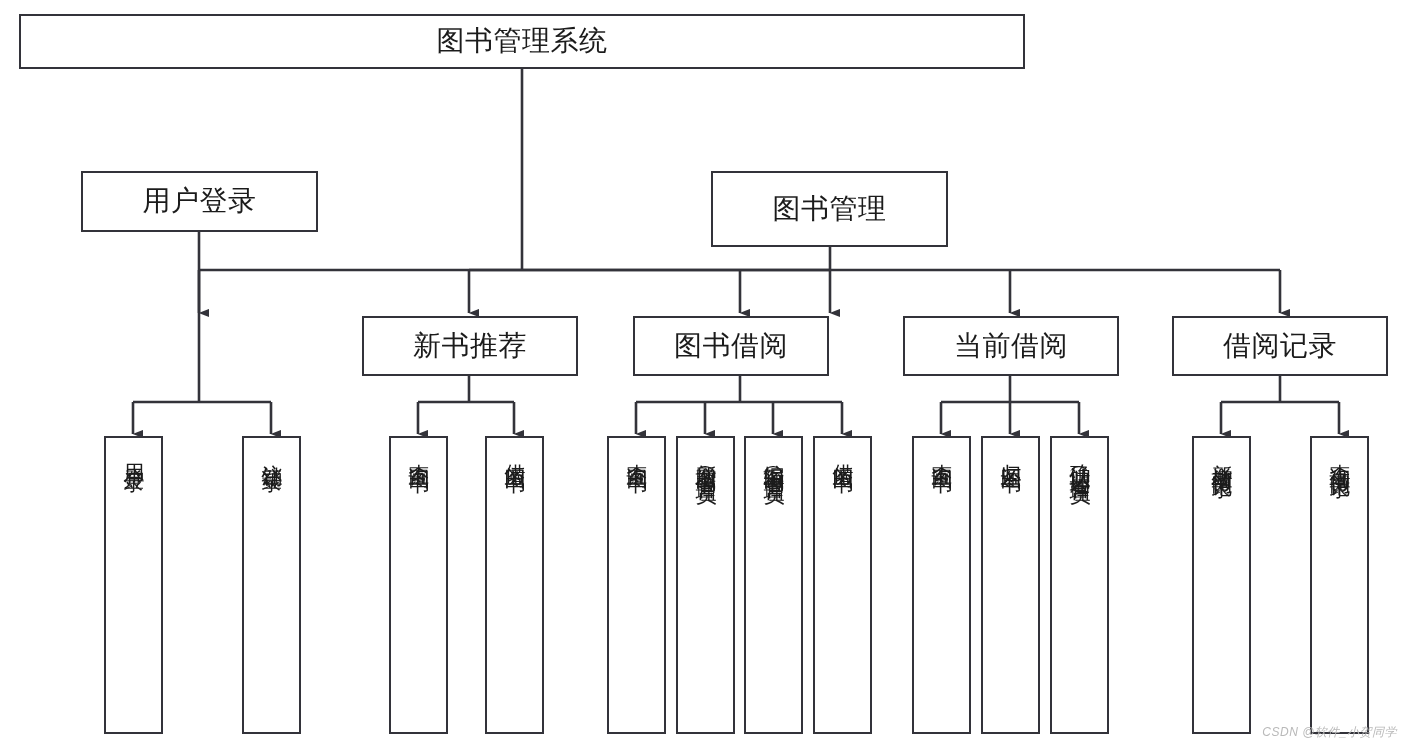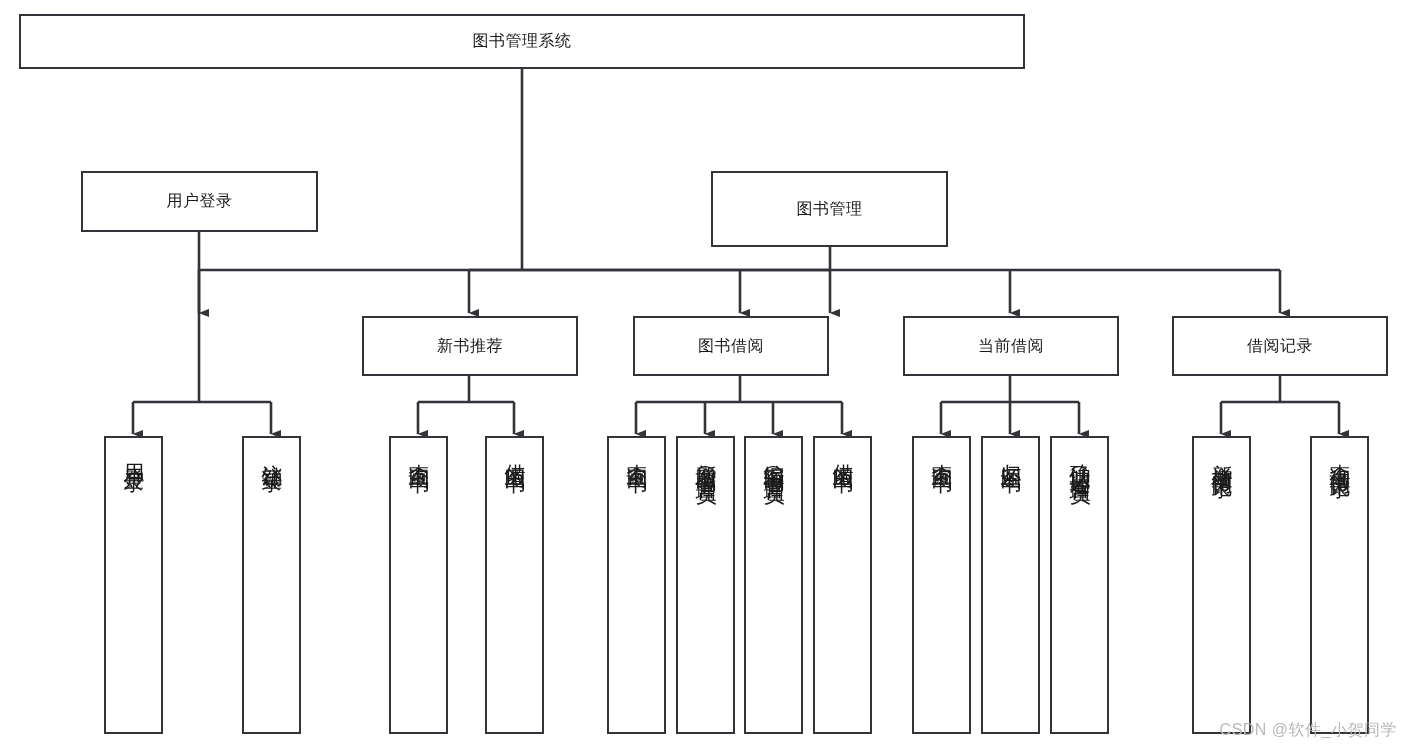--- a/index.html
+++ b/index.html
@@ -31,21 +31,21 @@
     box-sizing: border-box;
     background: #ffffff;
     border: 2px solid #33333a;
     display: flex;
     align-items: center;
     justify-content: center;
     color: #1a1a1a;
     z-index: 2;
   }
   .node .label {
-    font-size: 16px;
+    font-size: 28px;
     line-height: 1.15;
     letter-spacing: 0.5px;
     white-space: nowrap;
     color: #1b1b1b;
   }
   
   .node.horiz .label {
     writing-mode: horizontal-tb;
   }
   
@@ -58,25 +58,26 @@
     text-orientation: upright;
     font-size: 21px;
     line-height: 1.28;
     letter-spacing: 3px;
     white-space: nowrap;
   }
   #watermark {
     position: absolute;
     right: 8px;
     bottom: 6px;
-    font-size: 16px;
+    font-size: 12px;
     color: #b9b9b9;
     white-space: nowrap;
     z-index: 5;
     letter-spacing: 0.5px;
+    font-style: italic;
   }
 </style>
 </head>
 <body>
 
 <div id="canvas">
 
   <svg id="edges" viewBox="0 0 1405 747" xmlns="http://www.w3.org/2000/svg">
     <defs>
       <marker id="arrowhead" markerWidth="9" markerHeight="11" refX="4.5" refY="10.4" orient="auto" markerUnits="userSpaceOnUse">

